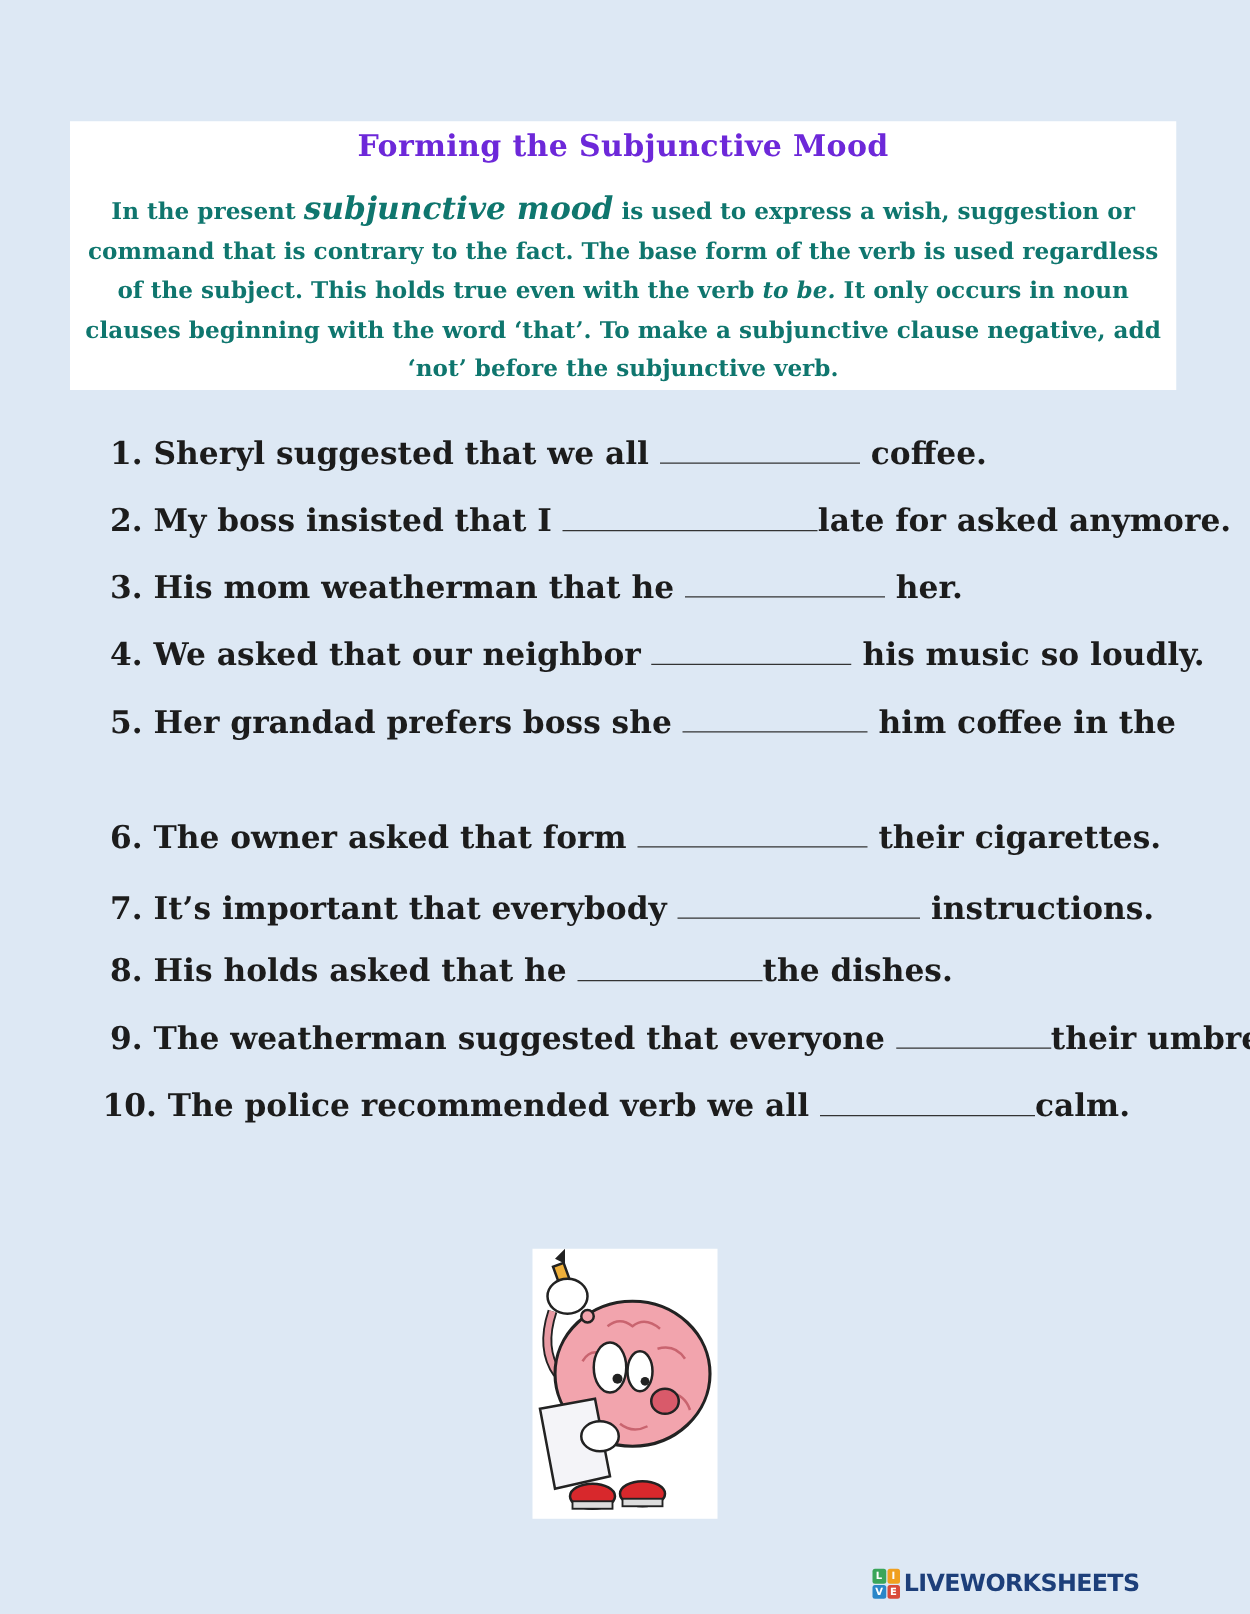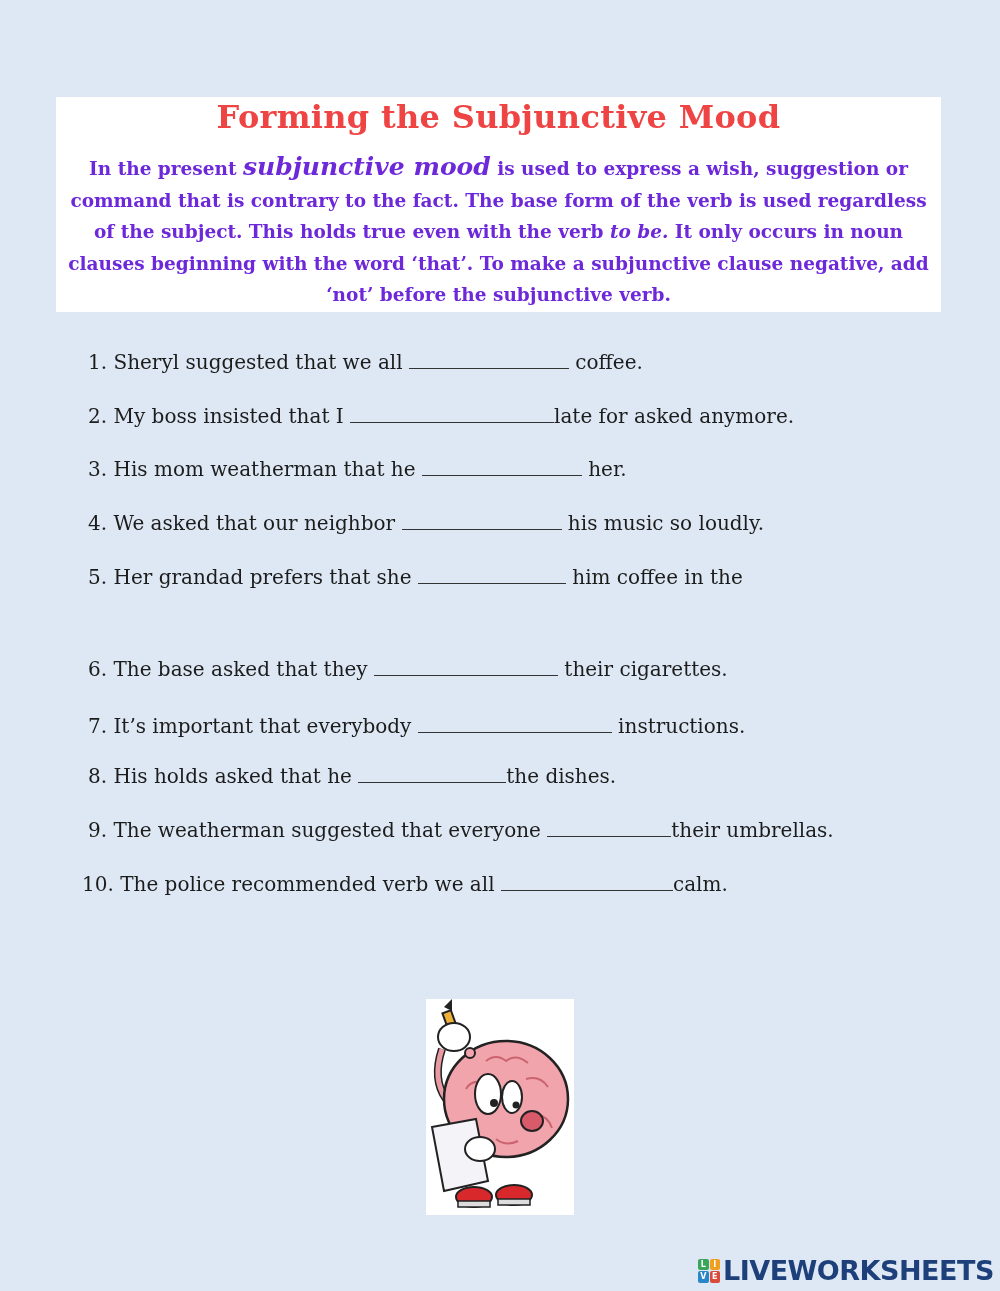--- a/index.html
+++ b/index.html
@@ -12,40 +12,40 @@
     }
     .intro-box {
       position: absolute; left: 56px; top: 97px;
       width: 885px; height: 215px;
       background: #ffffff;
       box-sizing: border-box;
       padding-top: 2px;
       text-align: center;
     }
     .title {
-      font-weight: bold; font-size: 32px; color: #ef4444;
+      font-weight: bold; font-size: 24px; color: #6d28d9;
       margin: 0; line-height: 36px;
       letter-spacing: 0.3px;
     }
     .intro {
       margin: 16px 8px 0 8px;
       font-weight: bold; font-size: 18.5px; line-height: 31.5px;
-      color: #6d28d9;
+      color: #0f766e;
     }
     .intro .emph {
       font-style: italic; font-size: 25px; font-weight: bold;
     }
     .intro .it { font-style: italic; }
     .questions {
       position: absolute; left: 88px; top: 345px; width: 880px;
       margin: 0; padding: 0; list-style: none;
     }
     .q {
       position: absolute; left: 0;
-      font-weight: normal; font-size: 20px; line-height: 31px;
+      font-weight: bold; font-size: 25px; line-height: 31px;
       white-space: nowrap; color: #1c1c1c;
     }
     .q .num { display: inline-block; }
     .q .wrapline { display: block; padding-left: 30px; }
     .blank {
       display: inline-block; border-bottom: 1.5px solid #333;
       height: 18px; vertical-align: baseline;
     }
     .illustration {
       position: absolute; left: 426px; top: 999px;
@@ -60,43 +60,43 @@
       grid-template-columns: 1fr 1fr; grid-template-rows: 1fr 1fr; gap: 1px;
       margin-right: 3px;
     }
     .logo-badge span {
       font-family: "DejaVu Sans", sans-serif; font-size: 8px; font-weight: bold;
       color: #fff; display: flex; align-items: center; justify-content: center;
       border-radius: 2px;
     }
     .logo-text {
       font-family: "DejaVu Sans", "Liberation Sans", sans-serif;
-      font-weight: bold; font-size: 27px; color: #1d3f7a; letter-spacing: -0.5px;
+      font-weight: bold; font-size: 19px; color: #1d3f7a; letter-spacing: -0.5px;
     }
   </style>
 </head>
 <body>
 
 <div class="intro-box">
   <h1 class="title">Forming the Subjunctive Mood</h1>
   <p class="intro"><span>In the present </span><span class="emph">subjunctive mood</span><span> is used to express a wish, suggestion or command that is contrary to the fact.  The base form of the verb is used regardless of the subject. This holds true even with the verb </span><span class="it">to be.</span><span> It only occurs in noun clauses beginning with the word ‘that’. To make a subjunctive clause negative, add ‘not’ before the subjunctive verb.</span></p>
 </div>
 
 <div class="questions">
   <div class="q" style="top:2px"><span class="num">1.</span> <span>Sheryl suggested that we all </span><span class="blank" style="width:160px"></span><span> coffee.</span></div>
 
   <div class="q" style="top:56px"><span class="num">2.</span> <span>My boss insisted that I </span><span class="blank" style="width:204px"></span><span>late for asked anymore.</span></div>
 
   <div class="q" style="top:109px"><span class="num">3.</span> <span>His mom weatherman that he </span><span class="blank" style="width:160px"></span><span> her.</span></div>
 
   <div class="q" style="top:163px"><span class="num">4.</span> <span>We asked that our neighbor </span><span class="blank" style="width:160px"></span><span> his music so loudly.</span></div>
 
-  <div class="q" style="top:217px"><span class="num">5.</span> <span>Her grandad prefers that she </span><span class="blank" style="width:148px"></span><span> him coffee in the</span></div>
+  <div class="q" style="top:217px"><span class="num">5.</span> <span>Her grandad prefers boss she </span><span class="blank" style="width:148px"></span><span> him coffee in the</span></div>
 
-  <div class="q" style="top:309px"><span class="num">6.</span> <span>The base asked that they </span><span class="blank" style="width:184px"></span><span> their cigarettes.</span></div>
+  <div class="q" style="top:309px"><span class="num">6.</span> <span>The owner asked that form </span><span class="blank" style="width:184px"></span><span> their cigarettes.</span></div>
 
   <div class="q" style="top:366px"><span class="num">7.</span> <span>It’s important that everybody </span><span class="blank" style="width:194px"></span><span> instructions.</span></div>
 
   <div class="q" style="top:416px"><span class="num">8.</span> <span>His holds asked that he </span><span class="blank" style="width:148px"></span><span>the dishes.</span></div>
 
   <div class="q" style="top:470px"><span class="num">9.</span> <span>The weatherman suggested that everyone </span><span class="blank" style="width:124px"></span><span>their umbrellas.</span></div>
 
   <div class="q" style="top:524px; left:-6px"><span class="num">10.</span> <span> The police recommended verb we all </span><span class="blank" style="width:172px"></span><span>calm.</span></div>
 </div>
 

